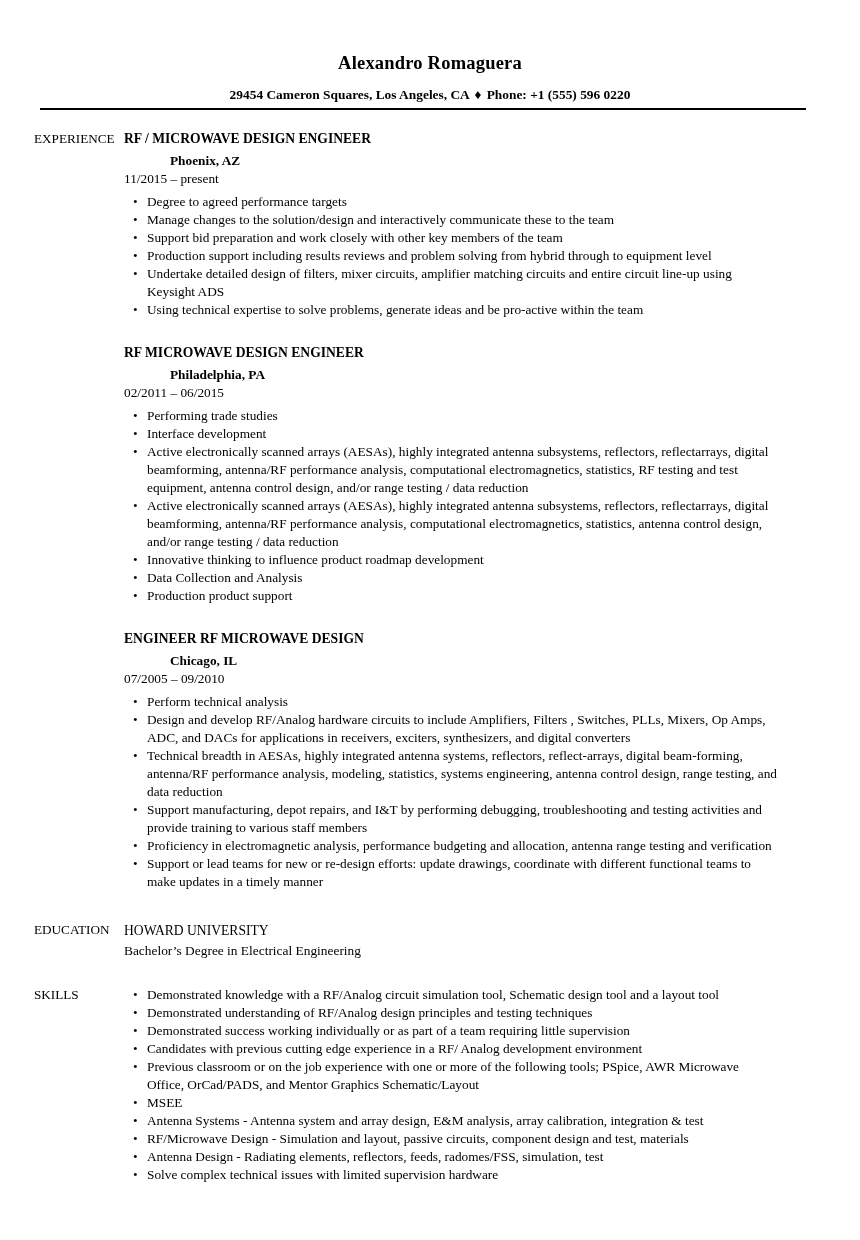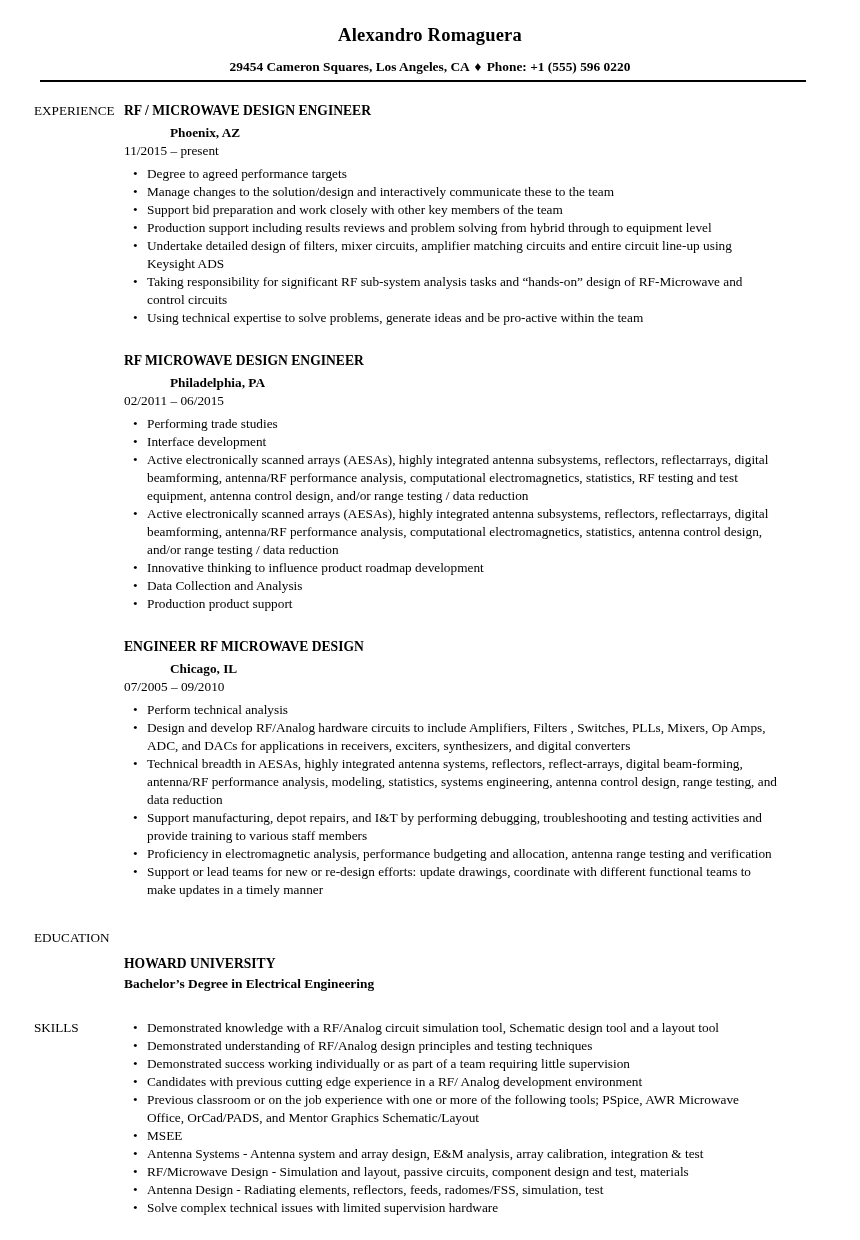--- a/index.html
+++ b/index.html
@@ -7,21 +7,21 @@
   .page {
     width: 860px;
     height: 1240px;
     background: #ffffff;
     color: #000000;
     font-family: "Liberation Serif", serif;
     font-size: 13.3px;
     overflow: hidden;
   }
   
-  .doc-header { text-align: center; padding-top: 25px; }
+  .doc-header { text-align: center; padding-top: 25px; margin-top: 28px; }
   .candidate-name {
     margin: 0;
     font-size: 18.5px;
     font-weight: bold;
     letter-spacing: 0.2px;
   }
   .contact-line {
     margin-top: 13px;
     font-weight: bold;
     font-size: 13.4px;
@@ -61,22 +61,22 @@
     padding-left: 23px;
     line-height: 1.355;
   }
   ul.bullets li::before {
     content: "\2022";
     position: absolute;
     left: 9px;
     top: 0;
   }
   
-  .edu-school { font-weight: bold; font-size: 13.6px; line-height: 1.45; margin-top: 25px; }
-  .edu-degree { font-weight: bold; font-size: 13.4px; line-height: 1.45; }
+  .edu-school { font-weight: normal; font-size: 13.6px; line-height: 1.45; }
+  .edu-degree { font-weight: normal; font-size: 13.4px; line-height: 1.45; }
 </style>
 </head>
 <body>
 
 <div class="page">
 
   <div class="doc-header">
     <h1 class="candidate-name">Alexandro Romaguera</h1>
     <div class="contact-line">
       <span>29454 Cameron Squares, Los Angeles, CA</span>
@@ -93,21 +93,20 @@
       <div class="job">
         <div class="job-title">RF / MICROWAVE DESIGN ENGINEER</div>
         <div class="job-location">Phoenix, AZ</div>
         <div class="job-dates">11/2015 – present</div>
         <ul class="bullets">
             <li>Degree to agreed performance targets</li>
             <li>Manage changes to the solution/design and interactively communicate these to the team</li>
             <li>Support bid preparation and work closely with other key members of the team</li>
             <li>Production support including results reviews and problem solving from hybrid through to equipment level</li>
             <li>Undertake detailed design of filters, mixer circuits, amplifier matching circuits and entire circuit line-up using Keysight ADS</li>
-            <li>Taking responsibility for significant RF sub-system analysis tasks and “hands-on” design of RF-Microwave and control circuits</li>
             <li>Using technical expertise to solve problems, generate ideas and be pro-active within the team</li>
           </ul>
       </div>
 
       <div class="job">
         <div class="job-title">RF MICROWAVE DESIGN ENGINEER</div>
         <div class="job-location">Philadelphia, PA</div>
         <div class="job-dates">02/2011 – 06/2015</div>
         <ul class="bullets">
             <li>Performing trade studies</li>

